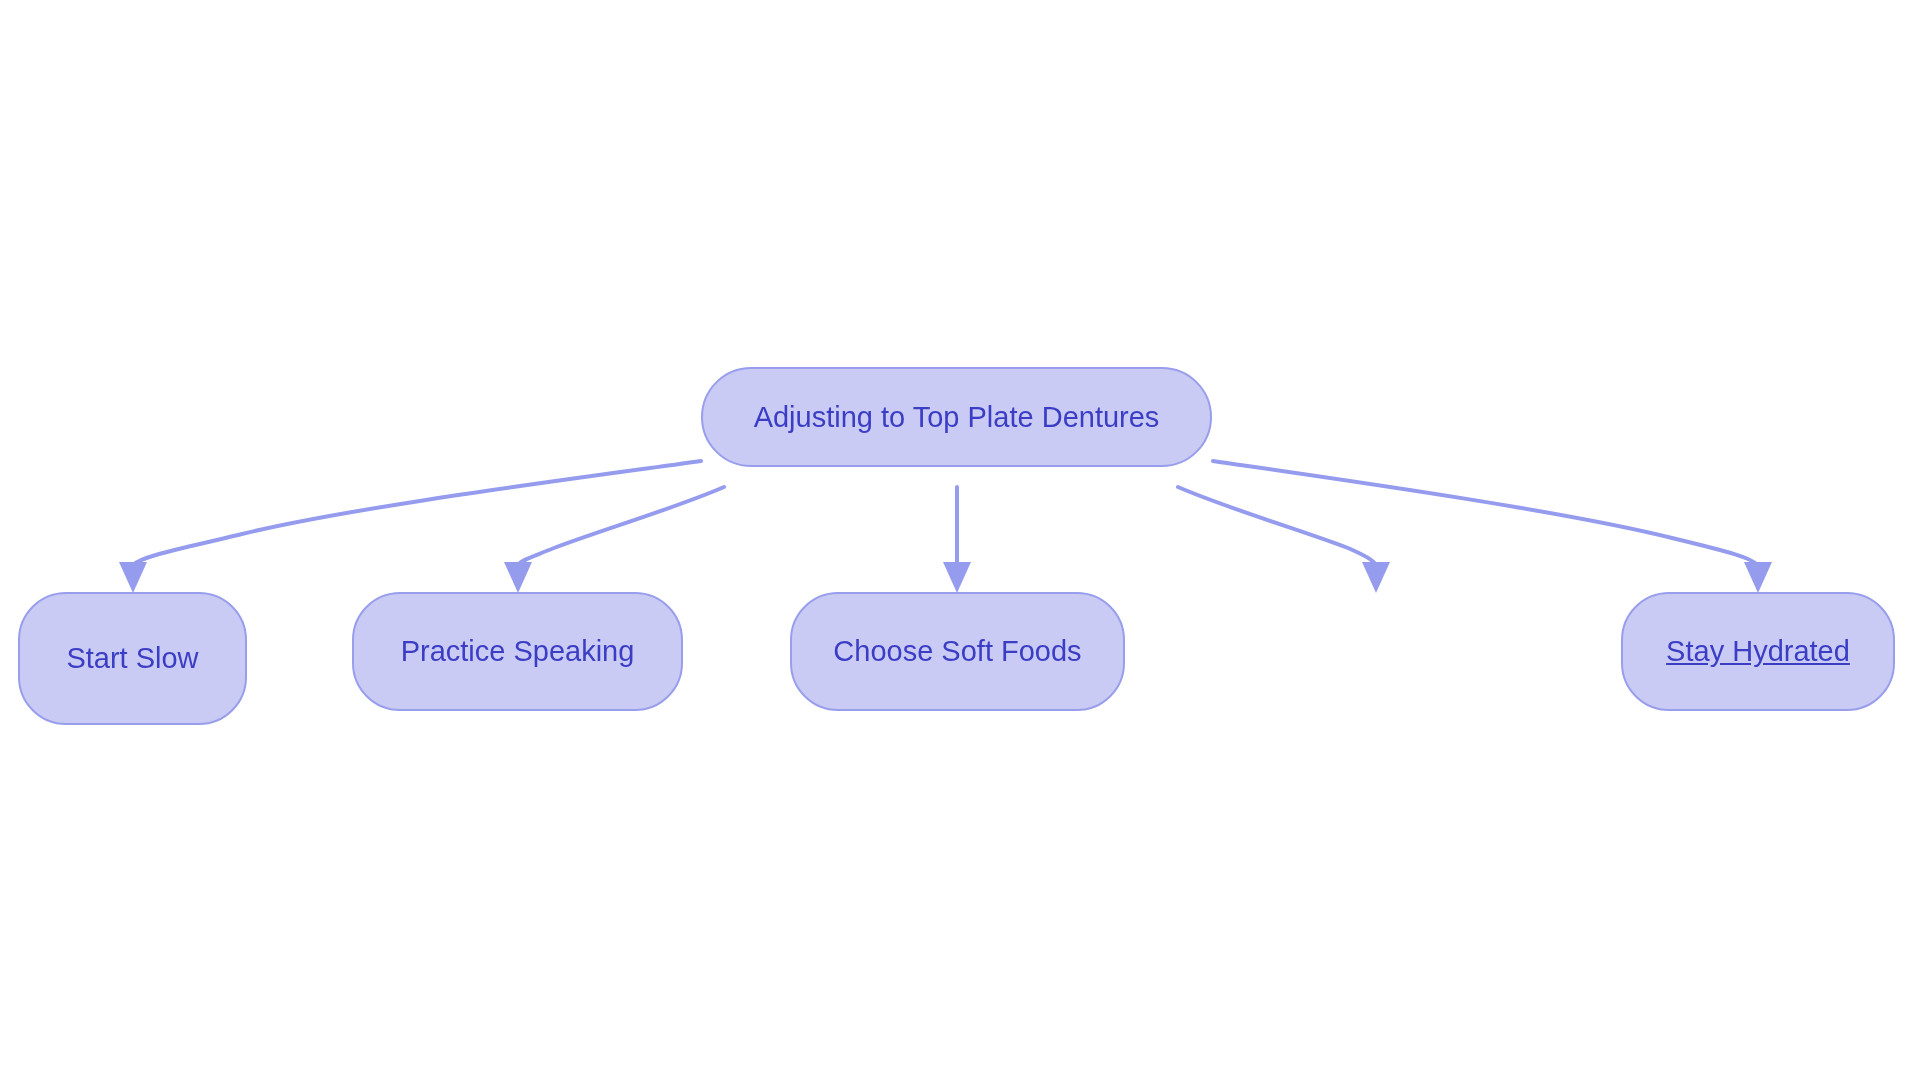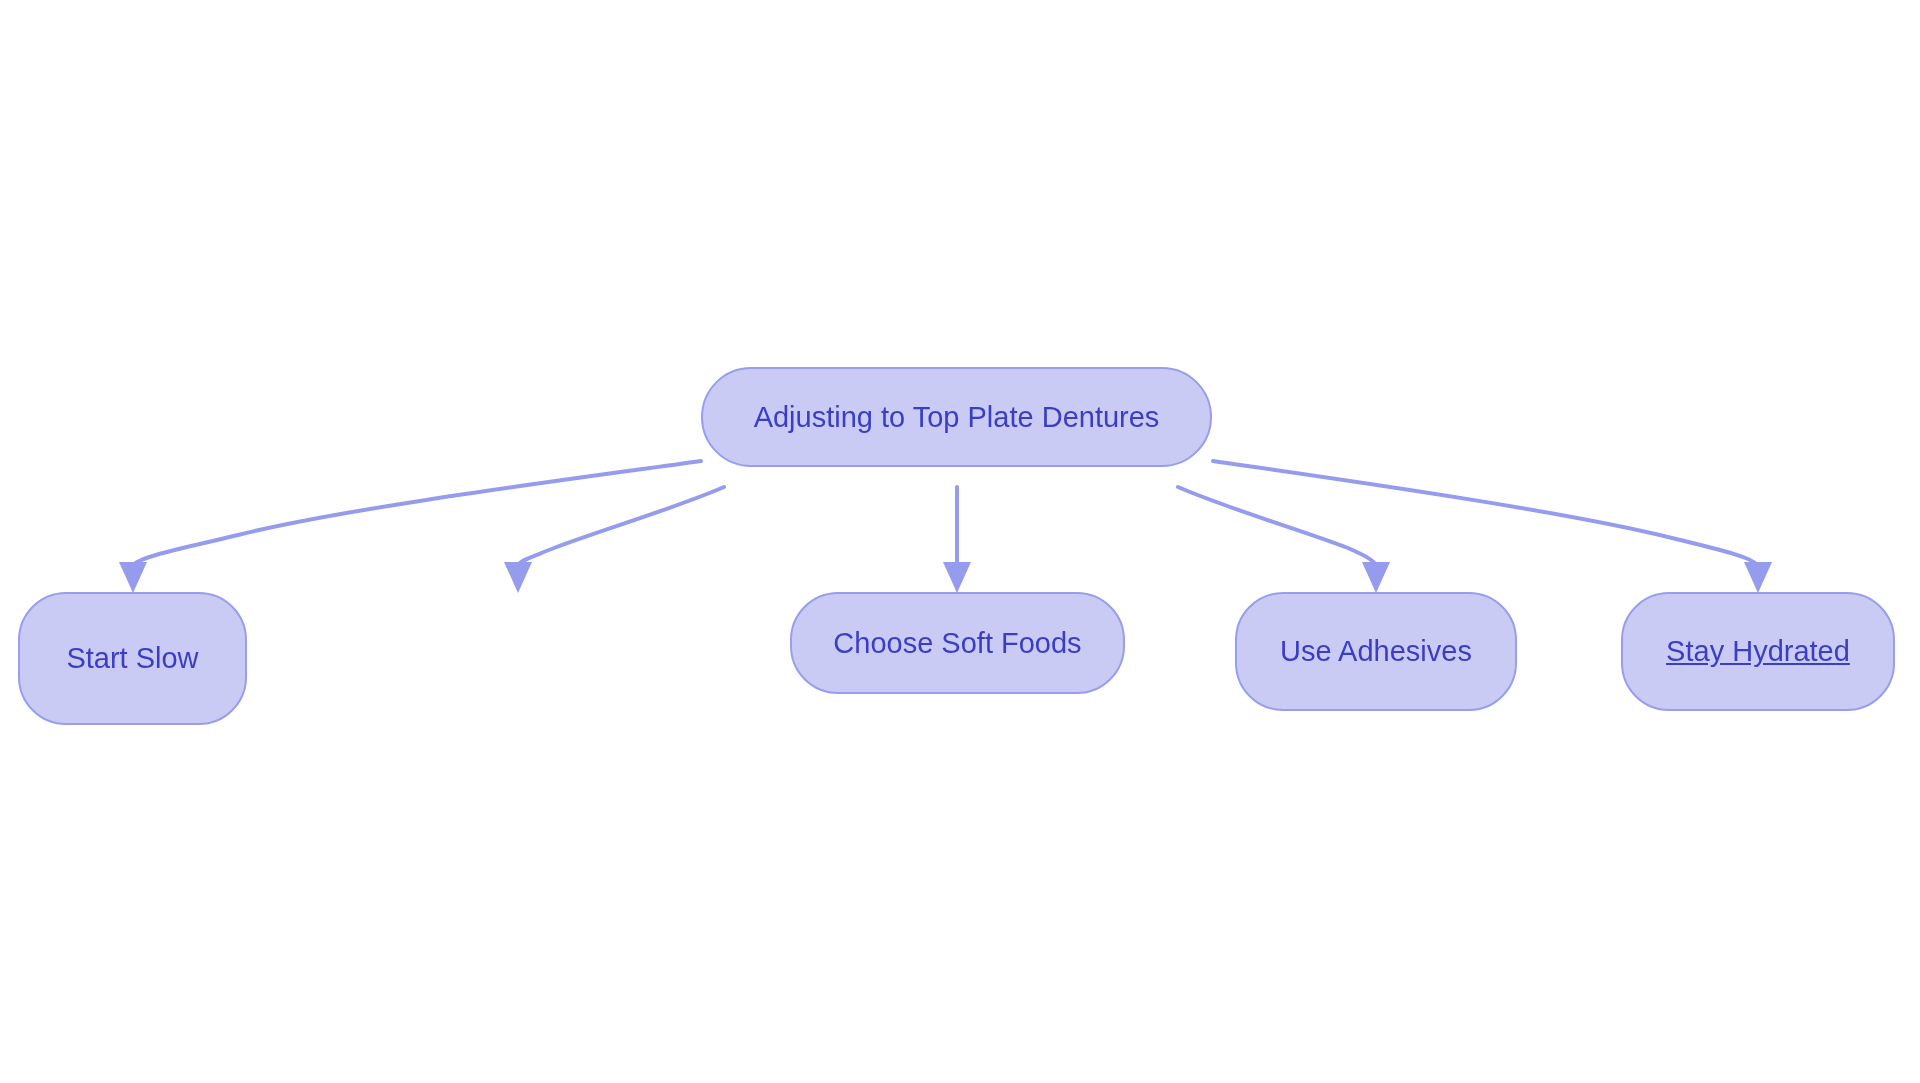--- a/index.html
+++ b/index.html
@@ -75,26 +75,26 @@
   </svg>
 
   <div class="node" style="left:701px;top:367px;width:511px;height:100px;border-radius:58px;">
     <span class="label">Adjusting to Top Plate Dentures</span>
   </div>
 
   <div class="node" style="left:18px;top:592px;width:229px;height:133px;">
     <span class="label">Start Slow</span>
   </div>
 
+  <div class="node" style="left:352px;top:592px;width:331px;height:119px;">
+    <span class="label">Practice Speaking</span>
+  </div>
 
-  <div class="node" style="left:790px;top:592px;width:335px;height:102px;">
+  <div class="node" style="left:790px;top:592px;width:335px;height:119px;">
     <span class="label">Choose Soft Foods</span>
   </div>
 
-  <div class="node" style="left:1235px;top:592px;width:282px;height:119px;">
-    <span class="label">Use Adhesives</span>
-  </div>
 
   <div class="node" style="left:1621px;top:592px;width:274px;height:119px;text-decoration:underline;">
     <span class="label">Stay Hydrated</span>
   </div>
 
 </div>
 
 </body></html>

